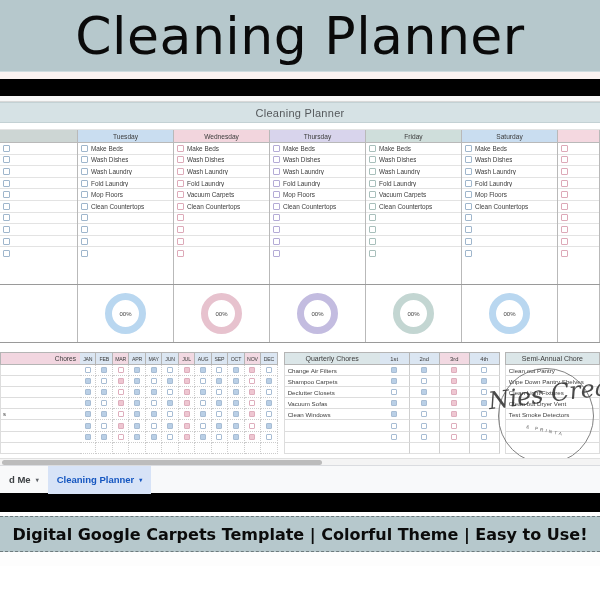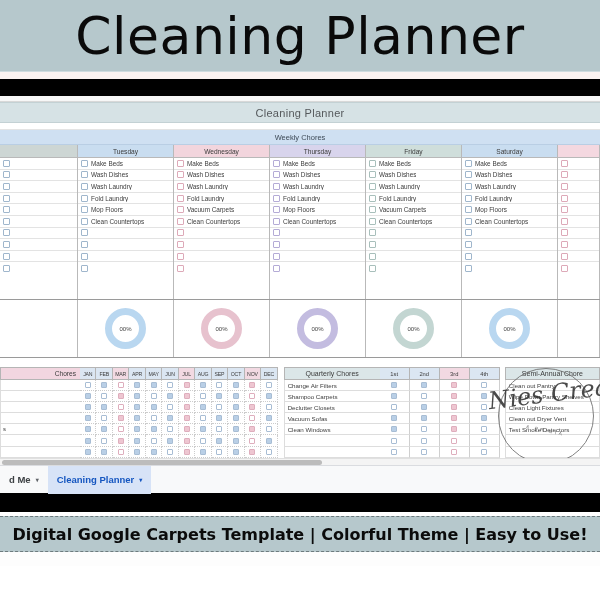--- a/index.html
+++ b/index.html
@@ -266,23 +266,20 @@
 <div class="hero-bar"></div>
 <div class="hero-gap2"></div>
 
 <div class="sheet">
 
   <div class="doc-title-row">
     <div class="doc-title">Cleaning Planner</div>
   </div>
   <div class="spacer-white"></div>
 
-  <div class="weekly-banner">
-    <span>Weekly Chores</span>
-  </div>
 
   <div class="weekly" id="weekly-grid">
       <div class="wcol partial-left">
         <div class="whead" style="background: rgb(205, 214, 212);"></div>
         <div class="wrow">
           <div class="cbx grey"></div>
           <div class="task"></div>
         </div>
         <div class="wrow">
           <div class="cbx grey"></div>

